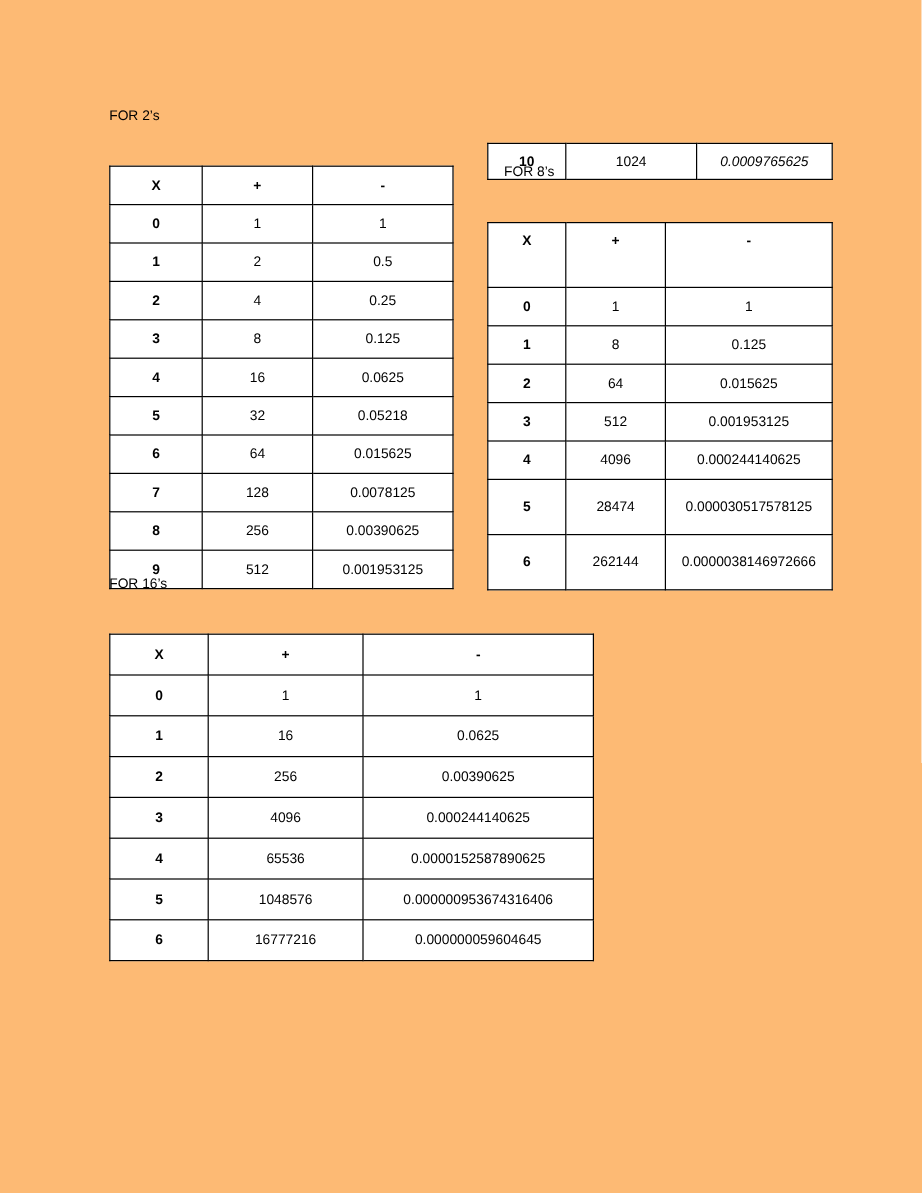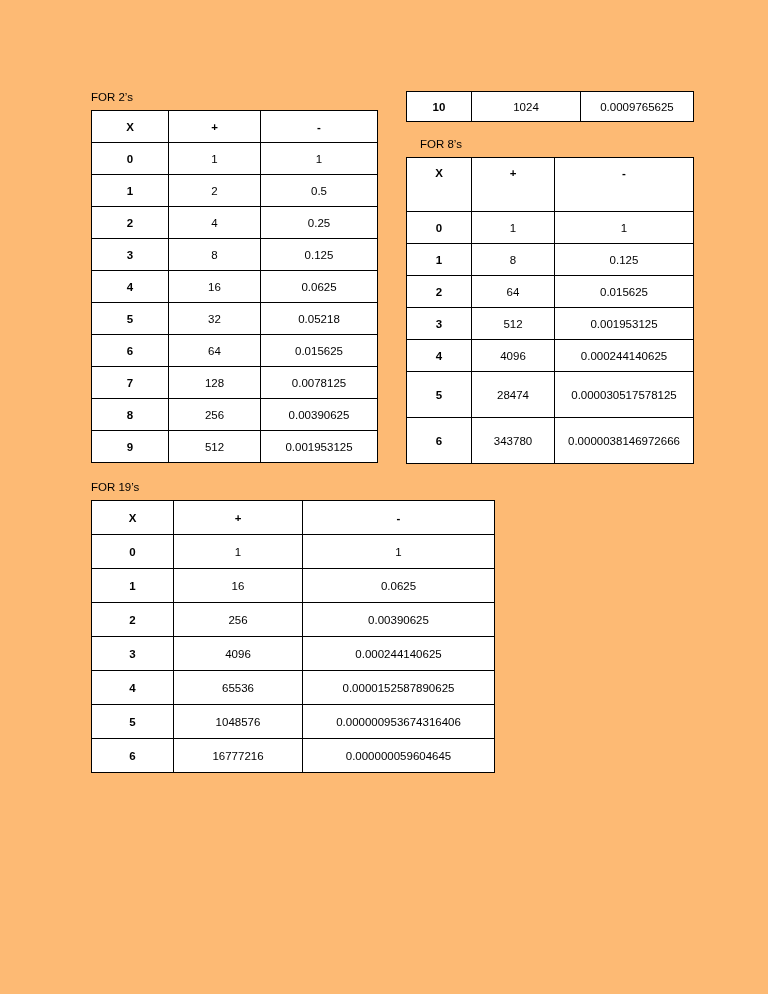--- a/index.html
+++ b/index.html
@@ -25,20 +25,21 @@
     font-size: 11.5px;
     line-height: 14px;
     color: #000000;
     white-space: nowrap;
   }
   table.grid {
     position: absolute;
     border-collapse: collapse;
     table-layout: fixed;
     background: #ffffff;
+    margin-top: 28px;
   }
   table.grid td {
     border: 1px solid #000000;
     font-size: 11.5px;
     line-height: 14px;
     text-align: center;
     color: #000000;
     padding: 0 2px;
     overflow-wrap: break-word;
     word-break: break-all;
@@ -53,21 +54,21 @@
   #table-twos { left: 91px; top: 110px; width: 271px; }
   #table-twos td { height: 31px; }
   #table-twos .c0 { width: 72px; }
   #table-twos .c1 { width: 87px; }
   #table-twos .c2 { width: 112px; }
   
   #table-twos-cont { left: 406px; top: 91px; width: 272px; }
   #table-twos-cont td { height: 29px; }
   #table-twos-cont .c0 { width: 60px; }
   #table-twos-cont .c1 { width: 104px; }
-  #table-twos-cont .c2 { width: 108px; }
+  #table-twos-cont .c2 { width: 108px; font-style: italic; }
   
   #table-eights { left: 406px; top: 157px; width: 272px; }
   #table-eights td { height: 31px; }
   #table-eights td.hdr { height: 45px; vertical-align: top; padding-top: 8px; }
   #table-eights .c0 { width: 60px; }
   #table-eights .c1 { width: 78px; }
   #table-eights .c2 { width: 134px; }
   #table-eights td.tall { height: 45px; }
   
   #table-sixteens { left: 91px; top: 500px; width: 388px; }
@@ -190,27 +191,27 @@
         <td class="c1">4096</td>
         <td class="c2">0.000244140625</td>
       </tr>
       <tr>
         <td class="idx c0 tall">5</td>
         <td class="c1 tall">28474</td>
         <td class="c2 tall">0.000030517578125</td>
       </tr>
       <tr>
         <td class="idx c0 tall">6</td>
-        <td class="c1 tall">343780</td>
+        <td class="c1 tall">262144</td>
         <td class="c2 tall">0.0000038146972666</td>
       </tr>
     </tbody>
   </table>
 
-  <div class="caption" id="cap-sixteens">FOR 19’s</div>
+  <div class="caption" id="cap-sixteens">FOR 16’s</div>
 
   <table class="grid" id="table-sixteens">
     <tbody>
       <tr>
         <td class="hdr c0">X</td>
         <td class="hdr c1">+</td>
         <td class="hdr c2">-</td>
       </tr>
       <tr>
         <td class="idx c0">0</td>

